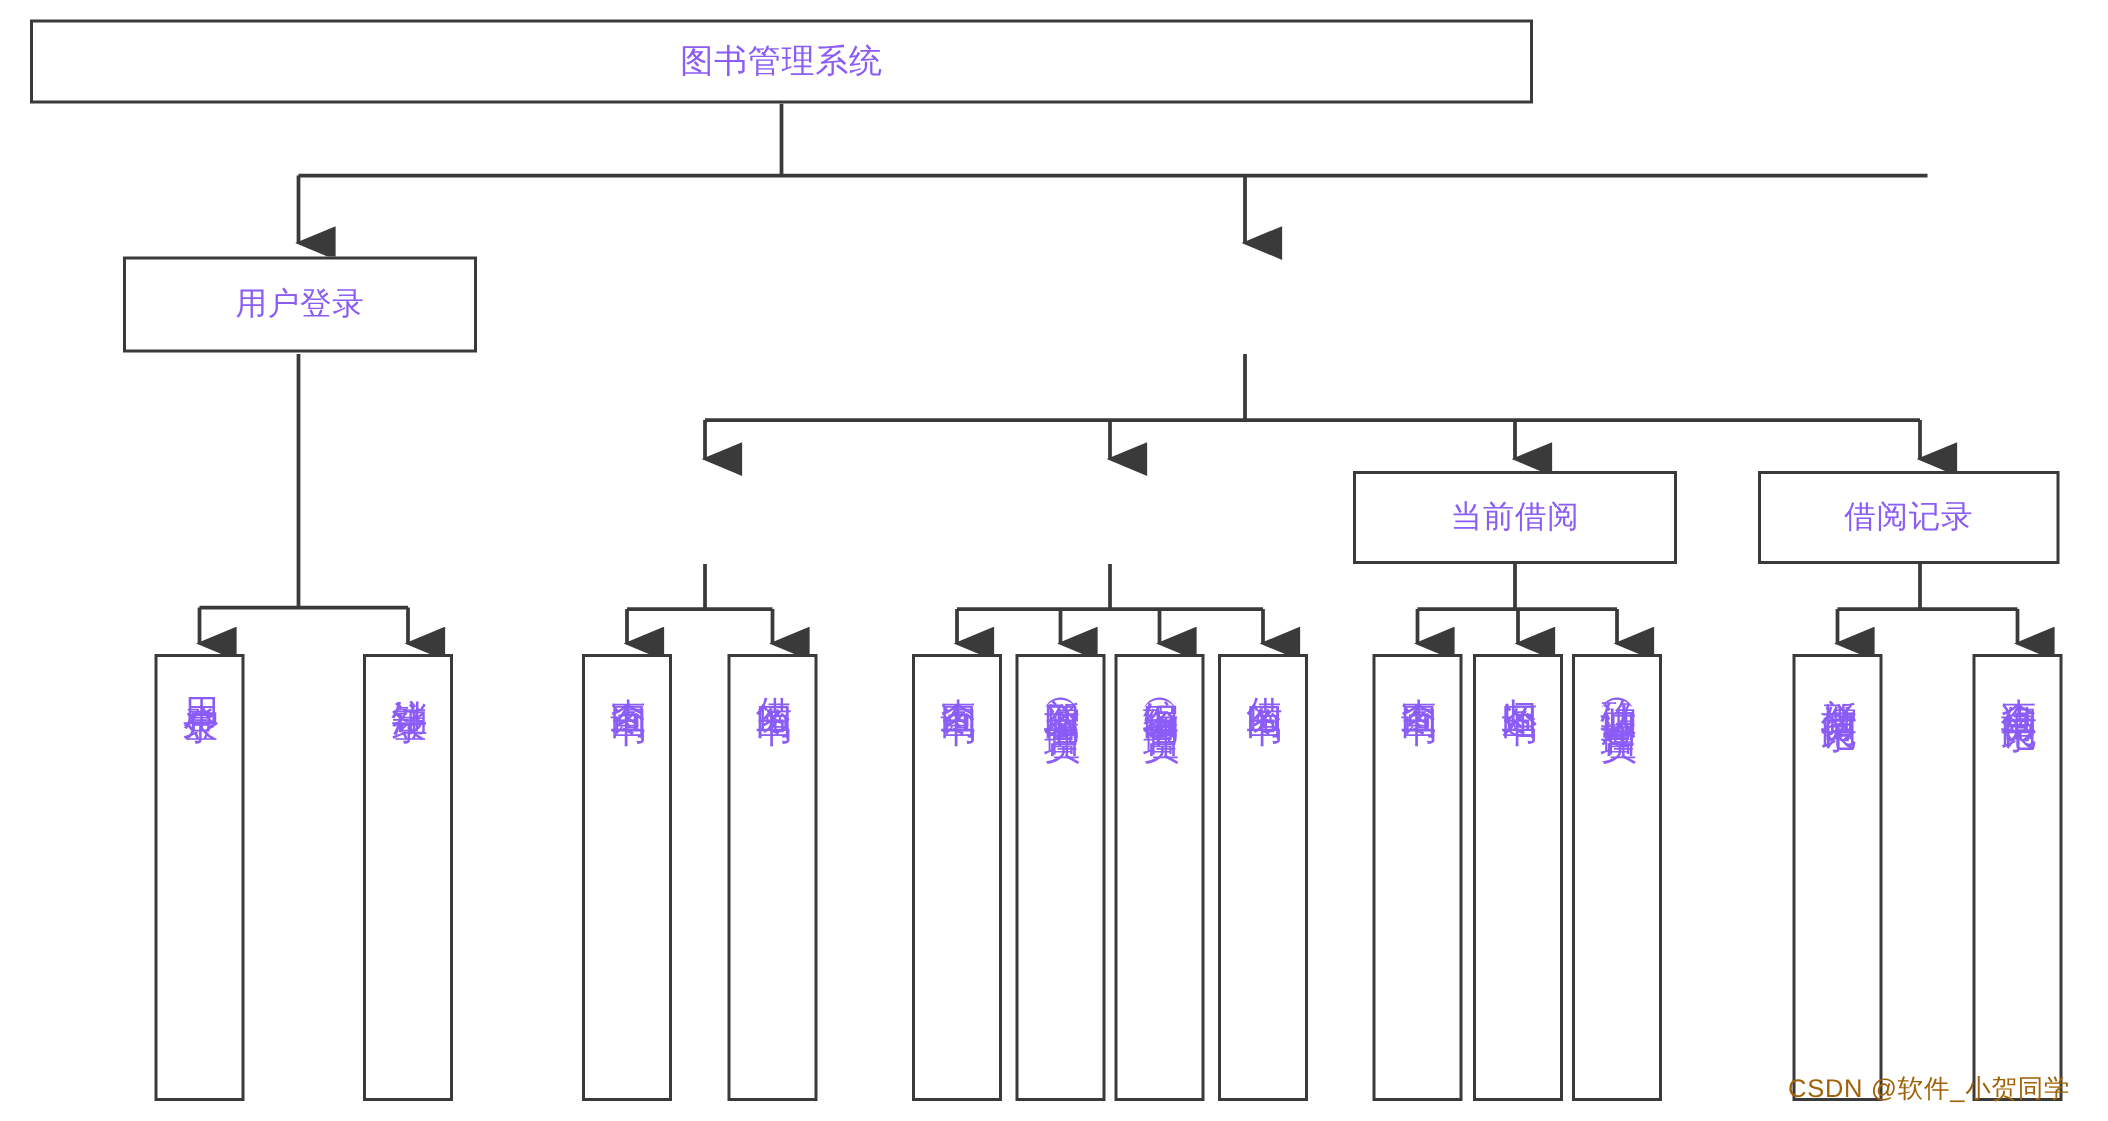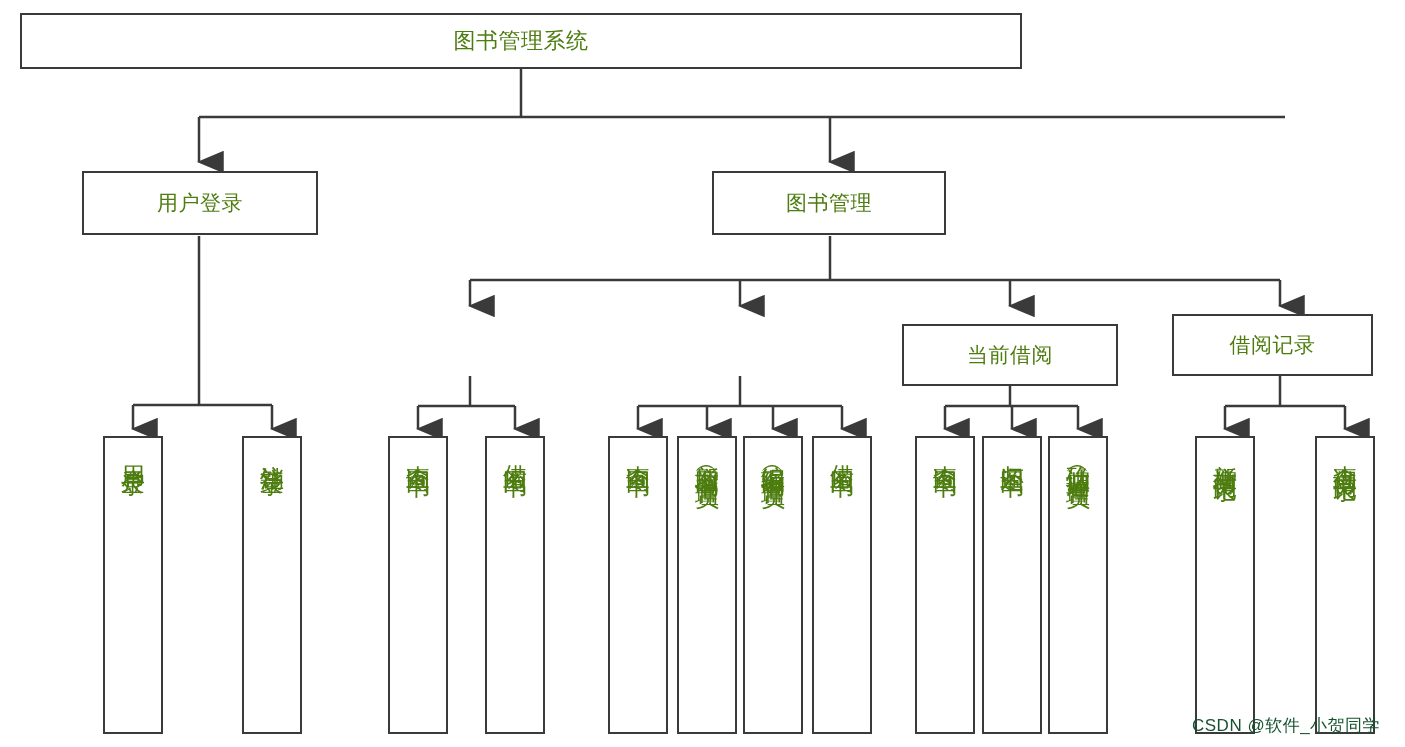--- a/index.html
+++ b/index.html
@@ -19,21 +19,21 @@
     pointer-events:none;
   }
   .node{
     position:absolute;
     box-sizing:border-box;
     background:#ffffff;
     border:2px solid #3a3a3a;
     display:flex;
     align-items:center;
     justify-content:center;
-    color:#4d7c0f;
+    color:#8b5cf6;
     z-index:2;
   }
   .node .lbl{
     display:block;
     text-align:center;
     line-height:1.12;
     white-space:nowrap;
   }
   
   .node.horiz .lbl{
@@ -52,21 +52,21 @@
     font-size:24px;
     line-height:1.0;
     letter-spacing:3px;
     white-space:nowrap;
   }
   .watermark{
     position:absolute;
     left:1192px;
     top:714px;
     font-size:17px;
-    color:#14532d;
+    color:#a16207;
     letter-spacing:0.5px;
     white-space:nowrap;
     z-index:5;
   }
 </style>
 </head>
 <body>
 
 <div id="diagram">
 
@@ -121,25 +121,22 @@
     </g>
   </svg>
 
   <div class="node horiz root" style="left:20px;top:13px;width:1002px;height:56px;">
     <span class="lbl">图书管理系统</span>
   </div>
 
   <div class="node horiz" style="left:82px;top:171px;width:236px;height:64px;">
     <span class="lbl">用户登录</span>
   </div>
-  <div class="node horiz" style="left:712px;top:171px;width:234px;height:64px;">
-    <span class="lbl">图书管理</span>
-  </div>
 
-  <div class="node horiz" style="left:902px;top:324px;width:216px;height:62px;">
+  <div class="node horiz" style="left:902px;top:314px;width:216px;height:62px;">
     <span class="lbl">当前借阅</span>
   </div>
   <div class="node horiz" style="left:1172px;top:314px;width:201px;height:62px;">
     <span class="lbl">借阅记录</span>
   </div>
 
   <div class="node vert" style="left:103px;top:436px;width:60px;height:298px;">
     <span class="lbl">用户登录</span>
   </div>
   <div class="node vert" style="left:242px;top:436px;width:60px;height:298px;">

